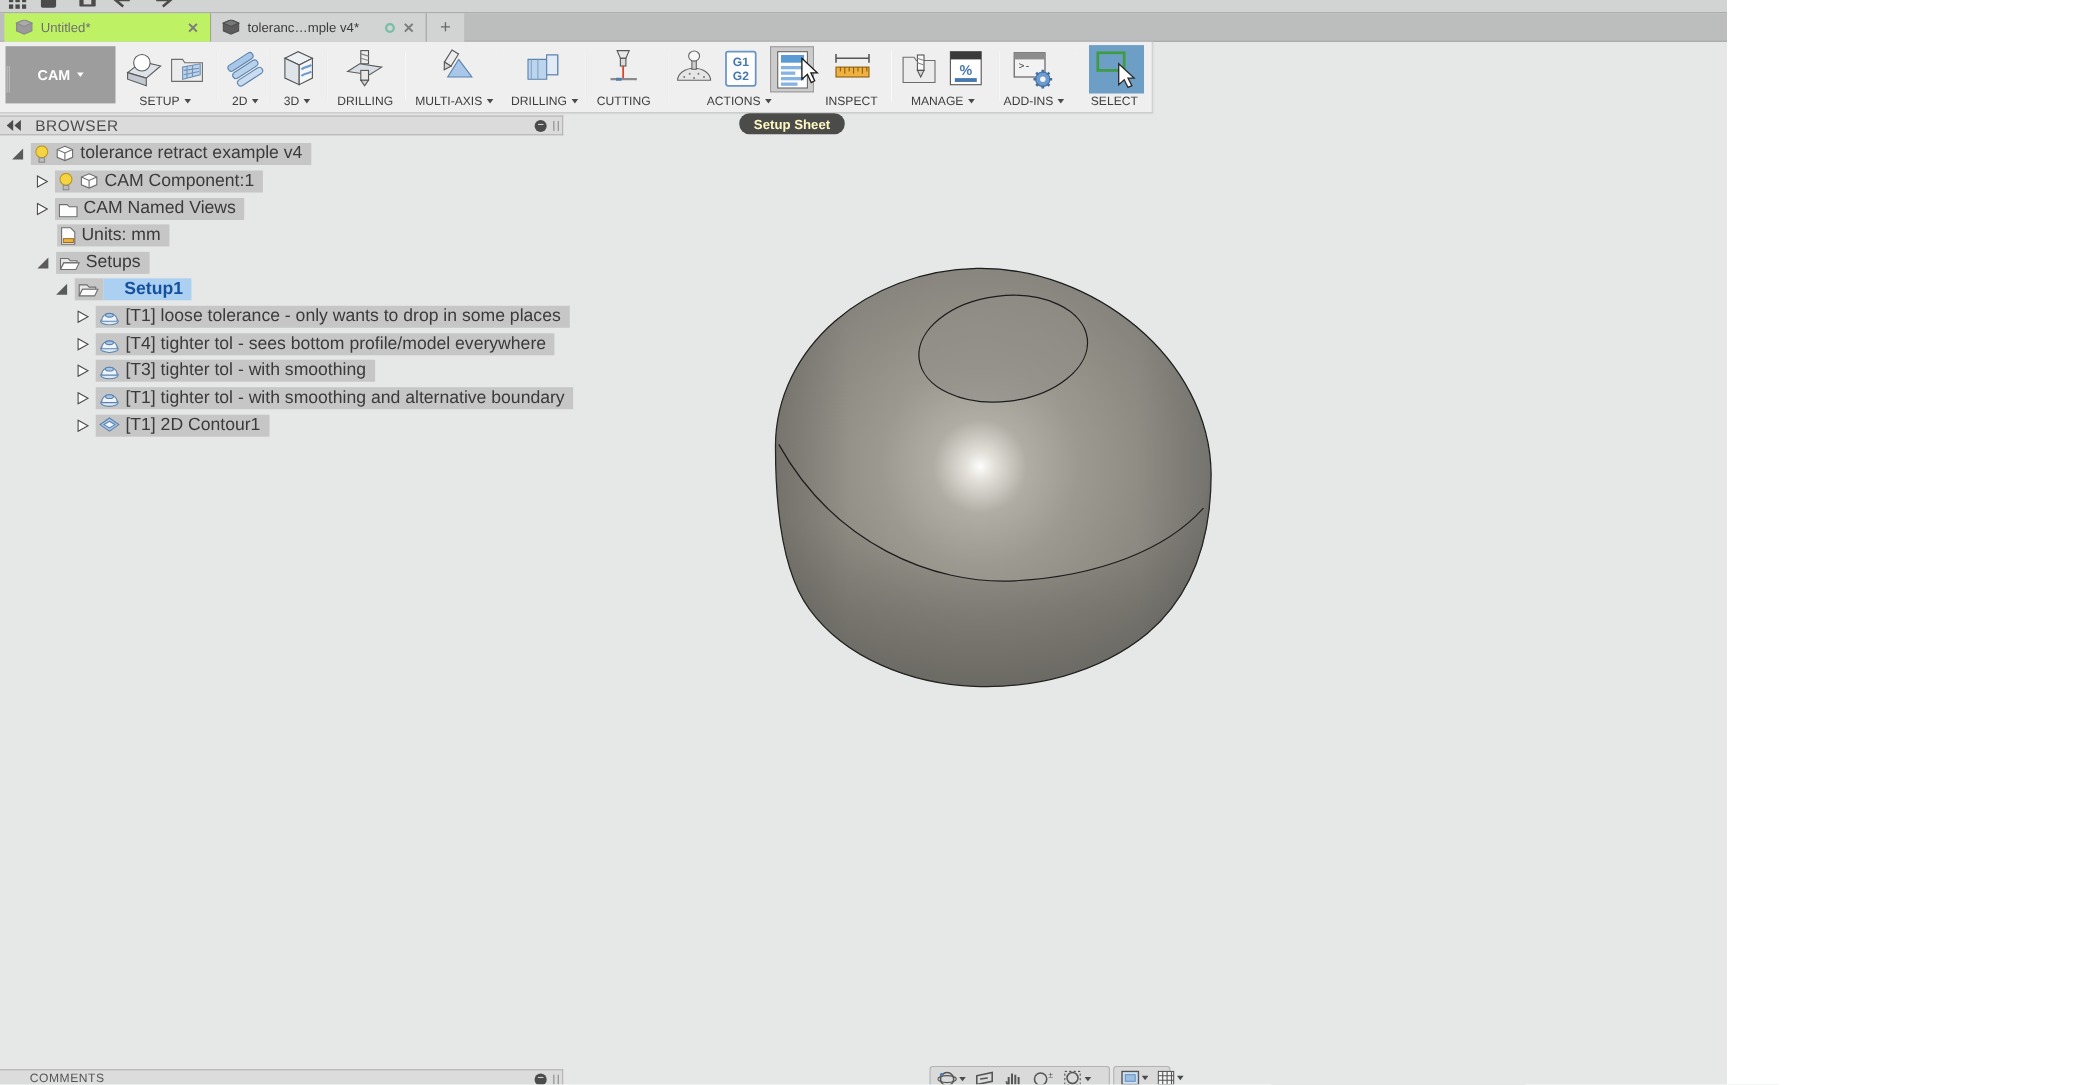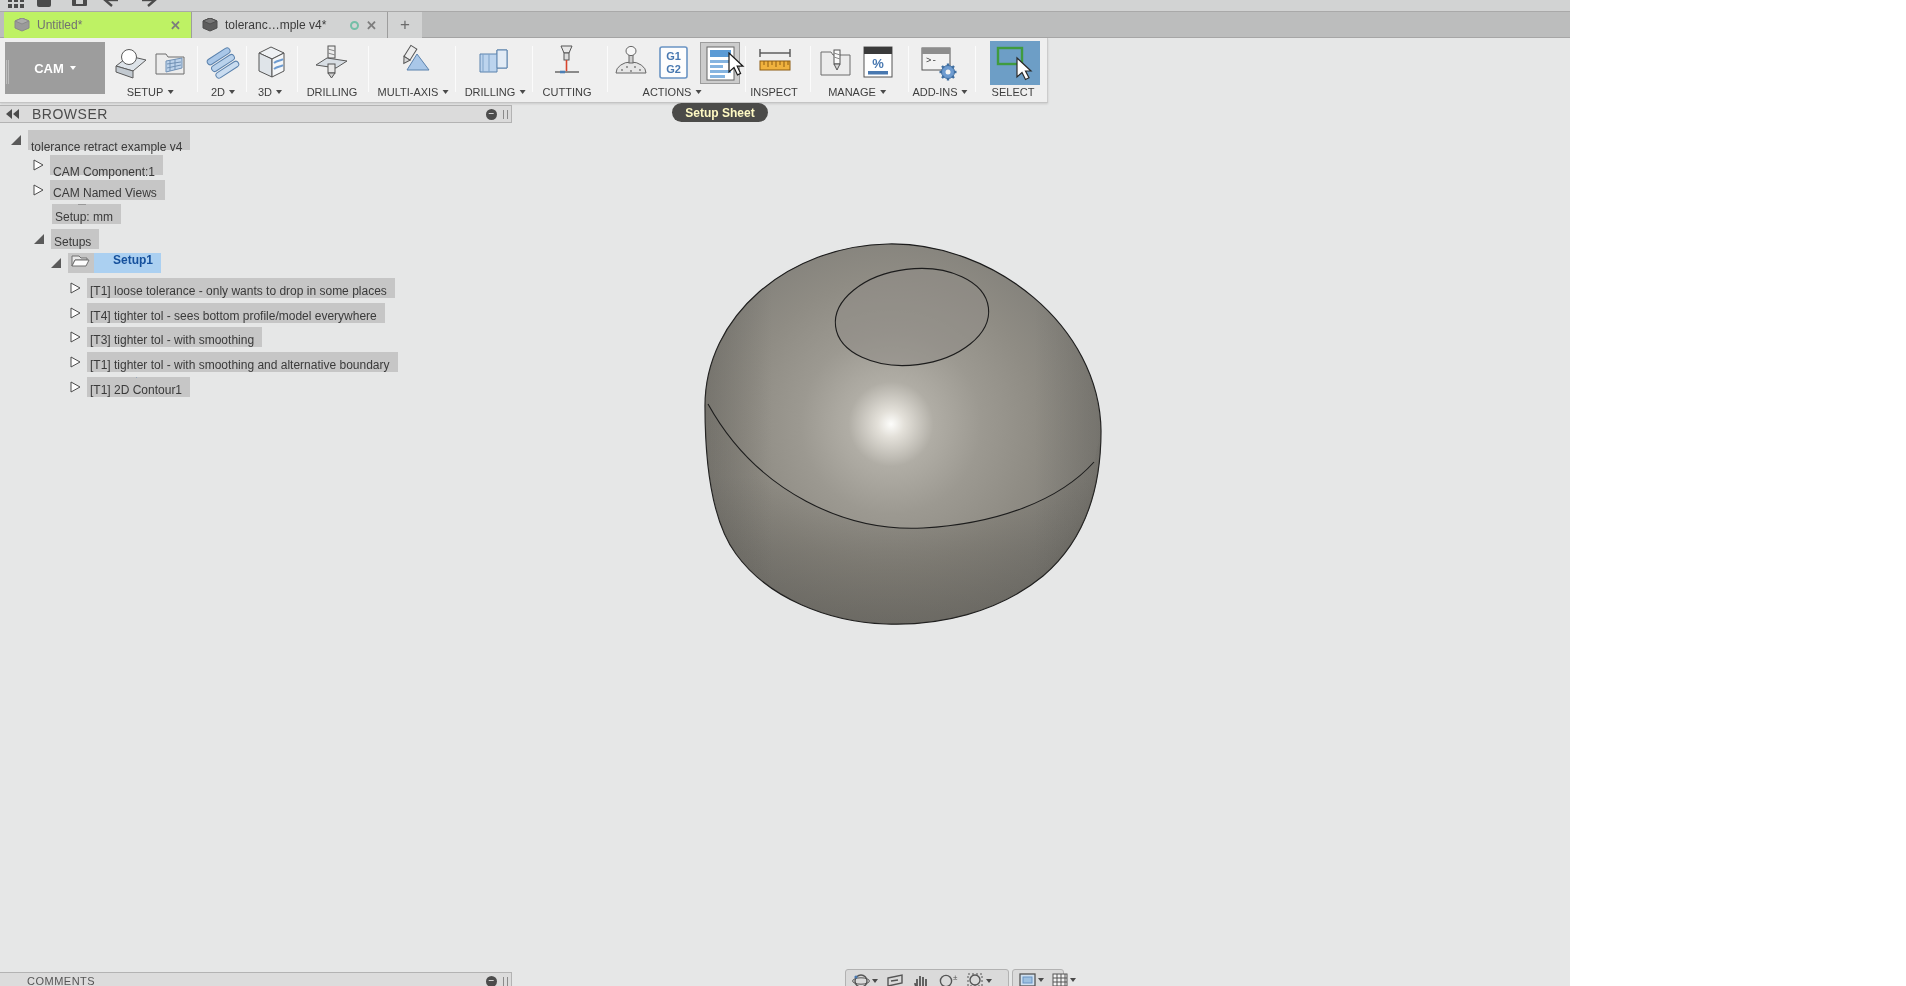--- a/index.html
+++ b/index.html
@@ -37,21 +37,21 @@
   .tooltip{ position:absolute; left:672px; top:103px; min-width:96px; height:19px; background:#4b4b49; border-radius:10px; color:#fef9c3; font-size:12px; font-weight:bold; display:flex; align-items:center; justify-content:center; padding:0 12px; }
 
   
   .browser-head{ position:absolute; left:0; top:105px; width:512px; height:18px; background:#dbdbdb; border:1px solid #b3b3b3; border-left:none; display:flex; align-items:center; }
   .bh-title{ font-size:14px; color:#4c4c4c; letter-spacing:.5px; margin-left:12px; flex:1; }
   .collapse-ic{ margin-left:6px; }
   .minus-ic{ width:11px; height:11px; border-radius:50%; background:#4c4c4c; color:#fff; font-size:10px; line-height:10px; text-align:center; margin-right:6px; }
   .grip-ic{ width:5px; height:9px; border-left:1px solid #8a8a8a; border-right:1px solid #8a8a8a; margin-right:3px; }
 
   .trow{ position:absolute; height:20px; display:flex; align-items:center; }
-  .chip{ display:flex; align-items:center; height:20px; background:#c6c6c6; padding:0 8px 0 3px; gap:5px; font-size:12px; color:#3a3a3a; white-space:nowrap;flex-direction:column; }
+  .chip{ display:flex; align-items:center; height:20px; background:#c6c6c6; padding:0 8px 0 3px; gap:5px; font-size:16px; color:#3a3a3a; white-space:nowrap; }
   .chip.sel{ background:#abd0f1; color:#15509c; font-weight:bold; }
   .exp{ margin-right:6px; display:flex; align-items:center; }
 
   
   .comments-head{ position:absolute; left:0; top:972px; width:512px; height:18px; background:#dcdcdc; border:1px solid #b3b3b3; border-left:none; display:flex; align-items:center; }
   .ch-title{ font-size:11px; color:#555; letter-spacing:.5px; margin-left:27px; flex:1; }
 
   
   .navbar{ position:absolute; top:969px; height:24px; background:#dadada; border:1px solid #b2b2b2; border-radius:3px; display:flex; align-items:flex-start; padding:3px 6px; gap:8px; }
   .nav-ic{ display:flex; align-items:flex-start; gap:2px; }
@@ -435,21 +435,21 @@
       <span>CAM Named Views</span>
     </span>
   </div>
 
   <div class="trow" style="left:52px; top:204px;">
     <span class="chip">
       <svg width="14" height="17">
           <polygon points="1,1 9,1 13,5 13,16 1,16" fill="#fdfdfd" stroke="#6e6e6e"></polygon>
           <rect x="2.5" y="11" width="9.5" height="3.5" fill="#f0b23e" stroke="#8d5d12" stroke-width="0.8"></rect>
         </svg>
-      <span>Setup: mm</span>
+      <span>Units: mm</span>
     </span>
   </div>
 
   <div class="trow" style="left:33px; top:229px;">
     <span class="exp">
         <svg width="12" height="12">
           <polygon points="1,11 11,11 11,1" fill="#5a5a5a"></polygon>
         </svg>
       </span>
     <span class="chip">

